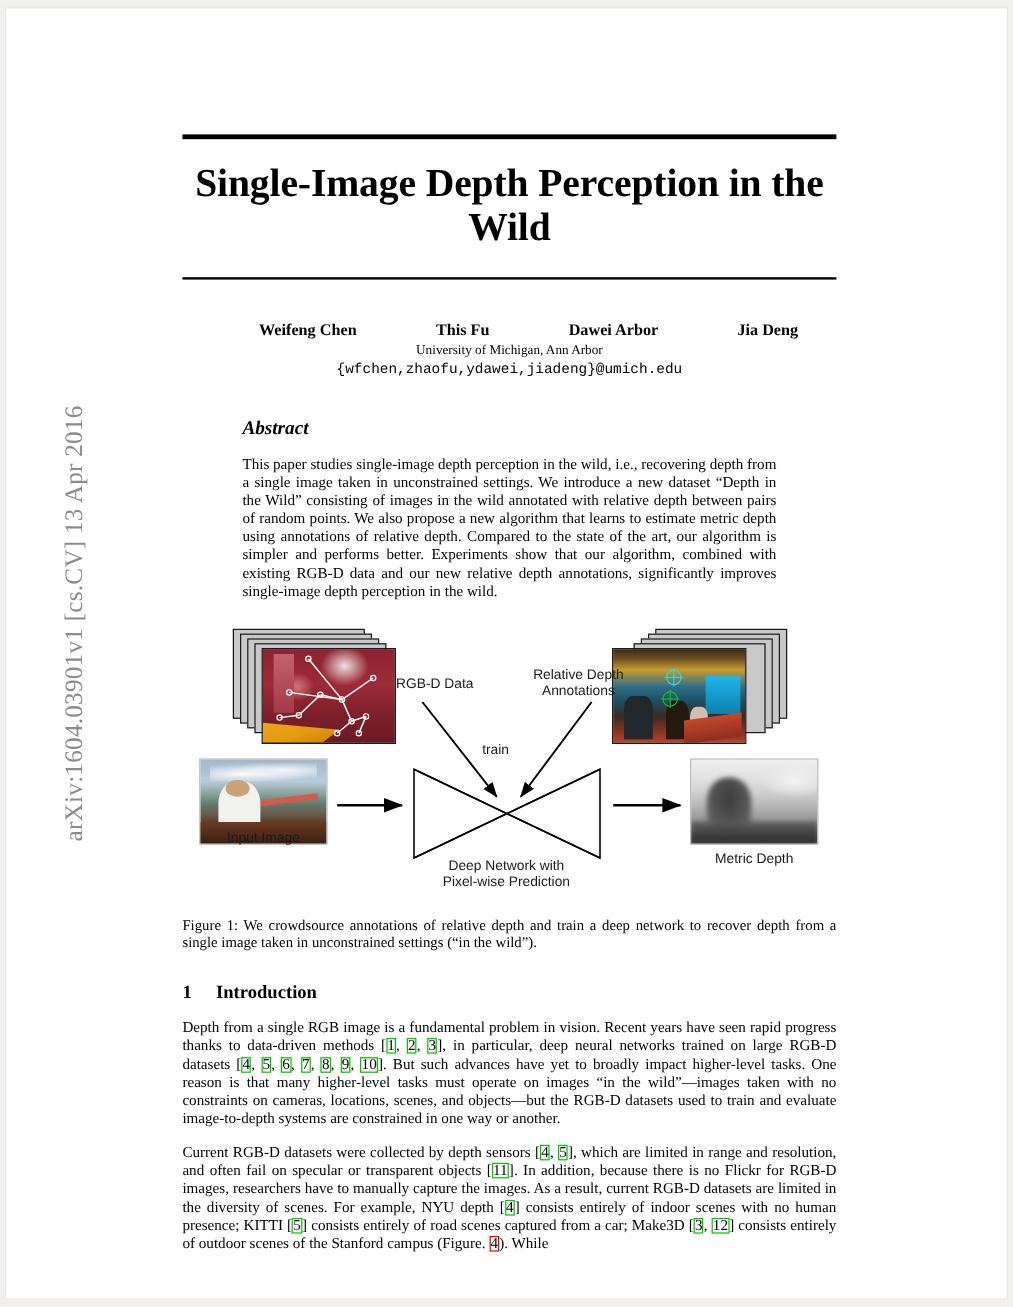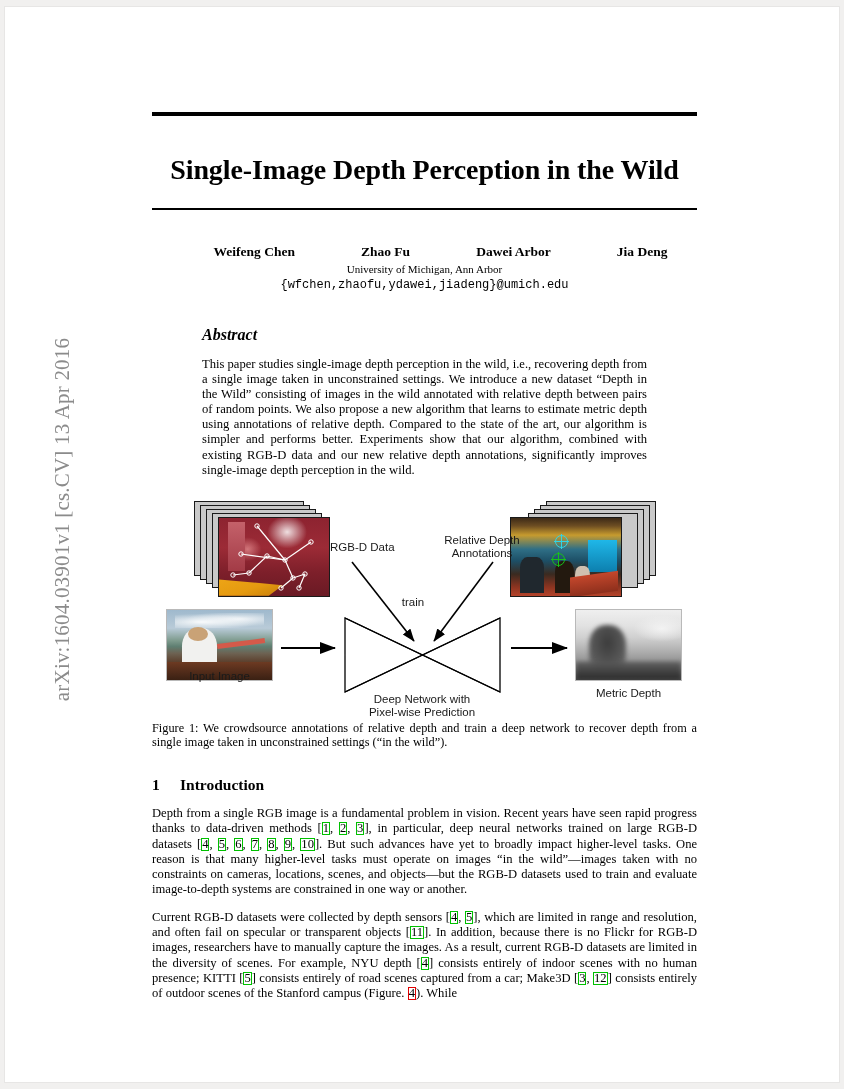--- a/index.html
+++ b/index.html
@@ -53,24 +53,24 @@
     background: #000;
   }
   .rule-bottom {
     margin-top: 0px;
     height: 2px;
     background: #000;
   }
 
   .title {
     font-family: "Liberation Serif", serif;
-    font-size: 28px;
+    font-size: 33px;
     font-weight: bold;
     text-align: center;
-    padding: 38px 0 22px 0;
+    padding: 19px 0 22px 0;
     letter-spacing: -0.1px;
   }
 
   .authors {
     margin-top: 34px;
     text-align: center;
   }
   .author-names {
     font-family: "Liberation Serif", serif;
     font-size: 13.5px;
@@ -254,21 +254,21 @@
     font-size: 11.5px;
     color: #1a1a1a;
     text-align: center;
     line-height: 13.5px;
     white-space: nowrap;
   }
 
   .net-svg { position: absolute; left: 0; top: 0; }
 
   .caption {
-    margin-top: 0;
+    margin-top: 20px;
     font-size: 12.3px;
     line-height: 14.6px;
     font-family: "Liberation Serif", serif;
     text-align: justify;
   }
 
   .sec-head {
     margin-top: 26px;
     font-size: 15.5px;
     font-weight: bold;
@@ -306,21 +306,21 @@
   <div class="arxiv-stamp">arXiv:1604.03901v1  [cs.CV]  13 Apr 2016</div>
 
   <div class="col">
 
     <div class="rule-top"></div>
     <div class="title">Single-Image Depth Perception in the Wild</div>
     <div class="rule-bottom"></div>
 
     <div class="authors">
       <div class="author-names">
-        <span class="nm">Weifeng Chen</span><span class="gap"></span><span class="nm">Zhao Fu</span><span class="gap"></span><span class="nm">Dawei Arbor</span><span class="gap"></span><span class="nm">Jia Deng</span>
+        <span class="nm">Weifeng Chen</span><span class="gap"></span><span class="nm">This Fu</span><span class="gap"></span><span class="nm">Dawei Arbor</span><span class="gap"></span><span class="nm">Jia Deng</span>
       </div>
       <div class="affil">University of Michigan, Ann Arbor</div>
       <div class="email">{wfchen,zhaofu,ydawei,jiadeng}@umich.edu</div>
     </div>
 
     <div class="abstract-wrap">
       <div class="abstract-head">Abstract</div>
       <div class="abstract-body">This paper studies single-image depth perception in the wild, i.e., recovering depth from a single image taken in unconstrained settings. We introduce a new dataset “Depth in the Wild” consisting of images in the wild annotated with relative depth between pairs of random points. We also propose a new algorithm that learns to estimate metric depth using annotations of relative depth. Compared to the state of the art, our algorithm is simpler and performs better. Experiments show that our algorithm, combined with existing RGB-D data and our new relative depth annotations, significantly improves single-image depth perception in the wild.</div>
     </div>
 

